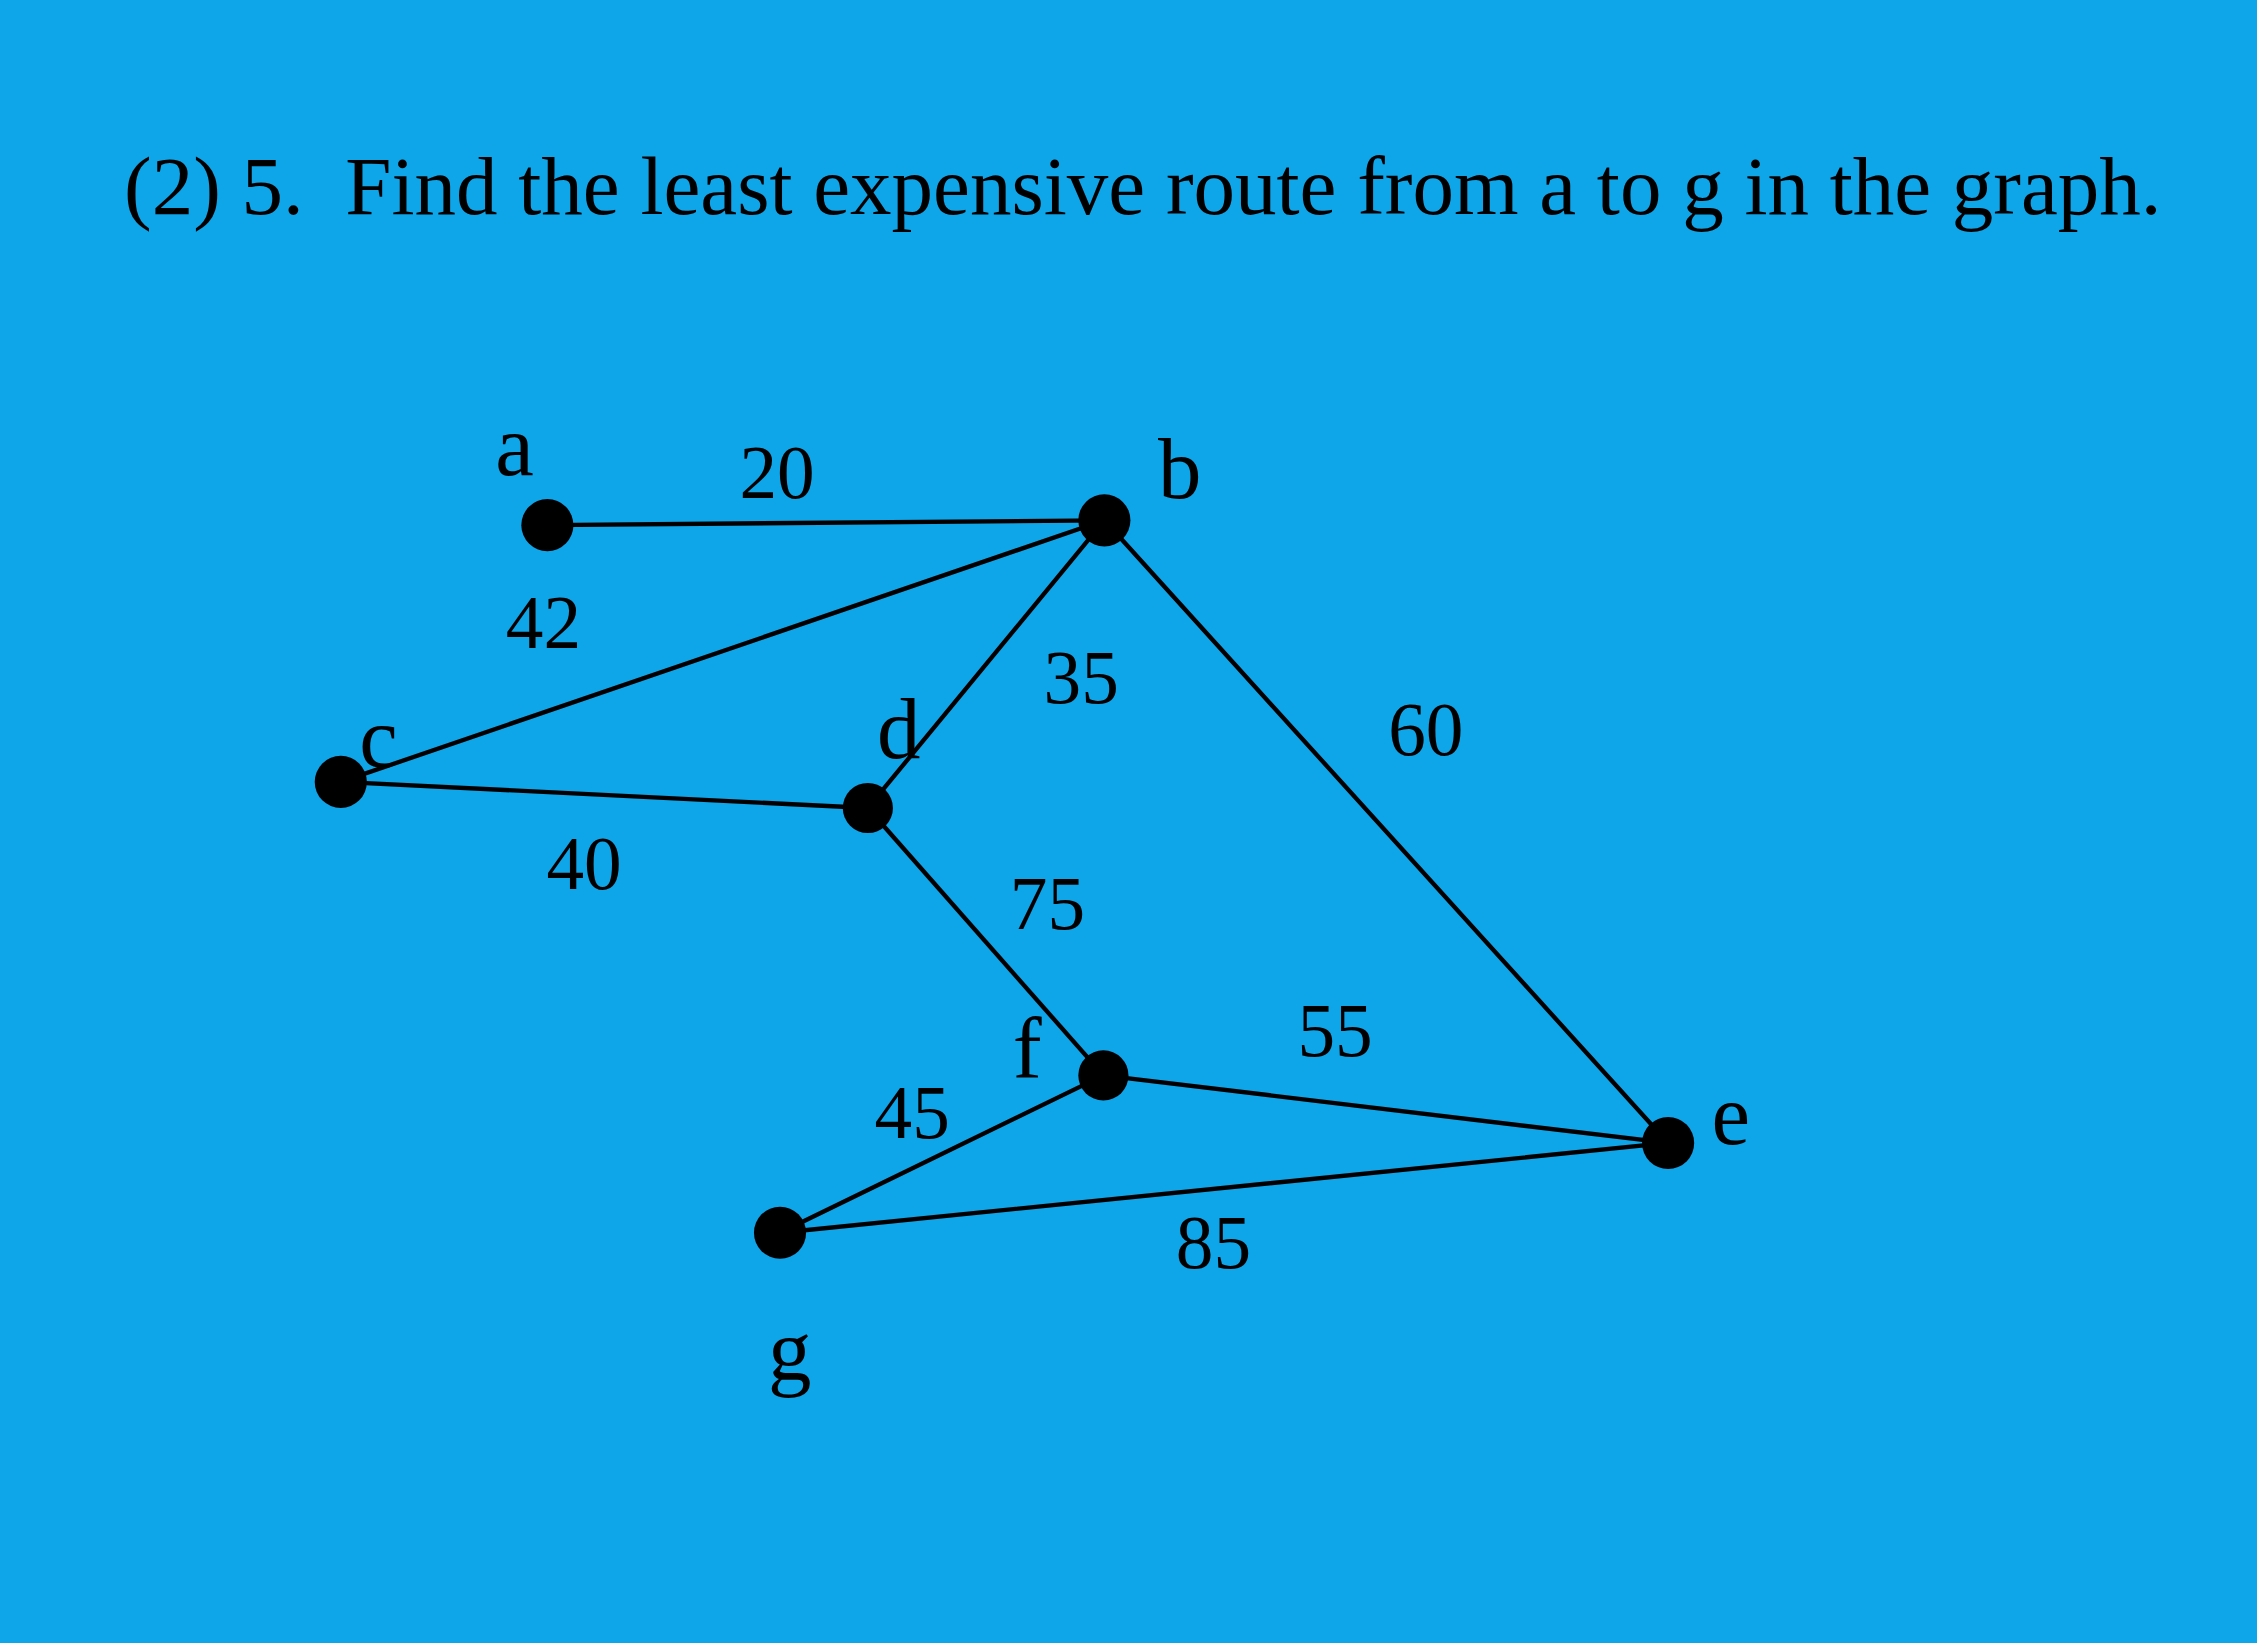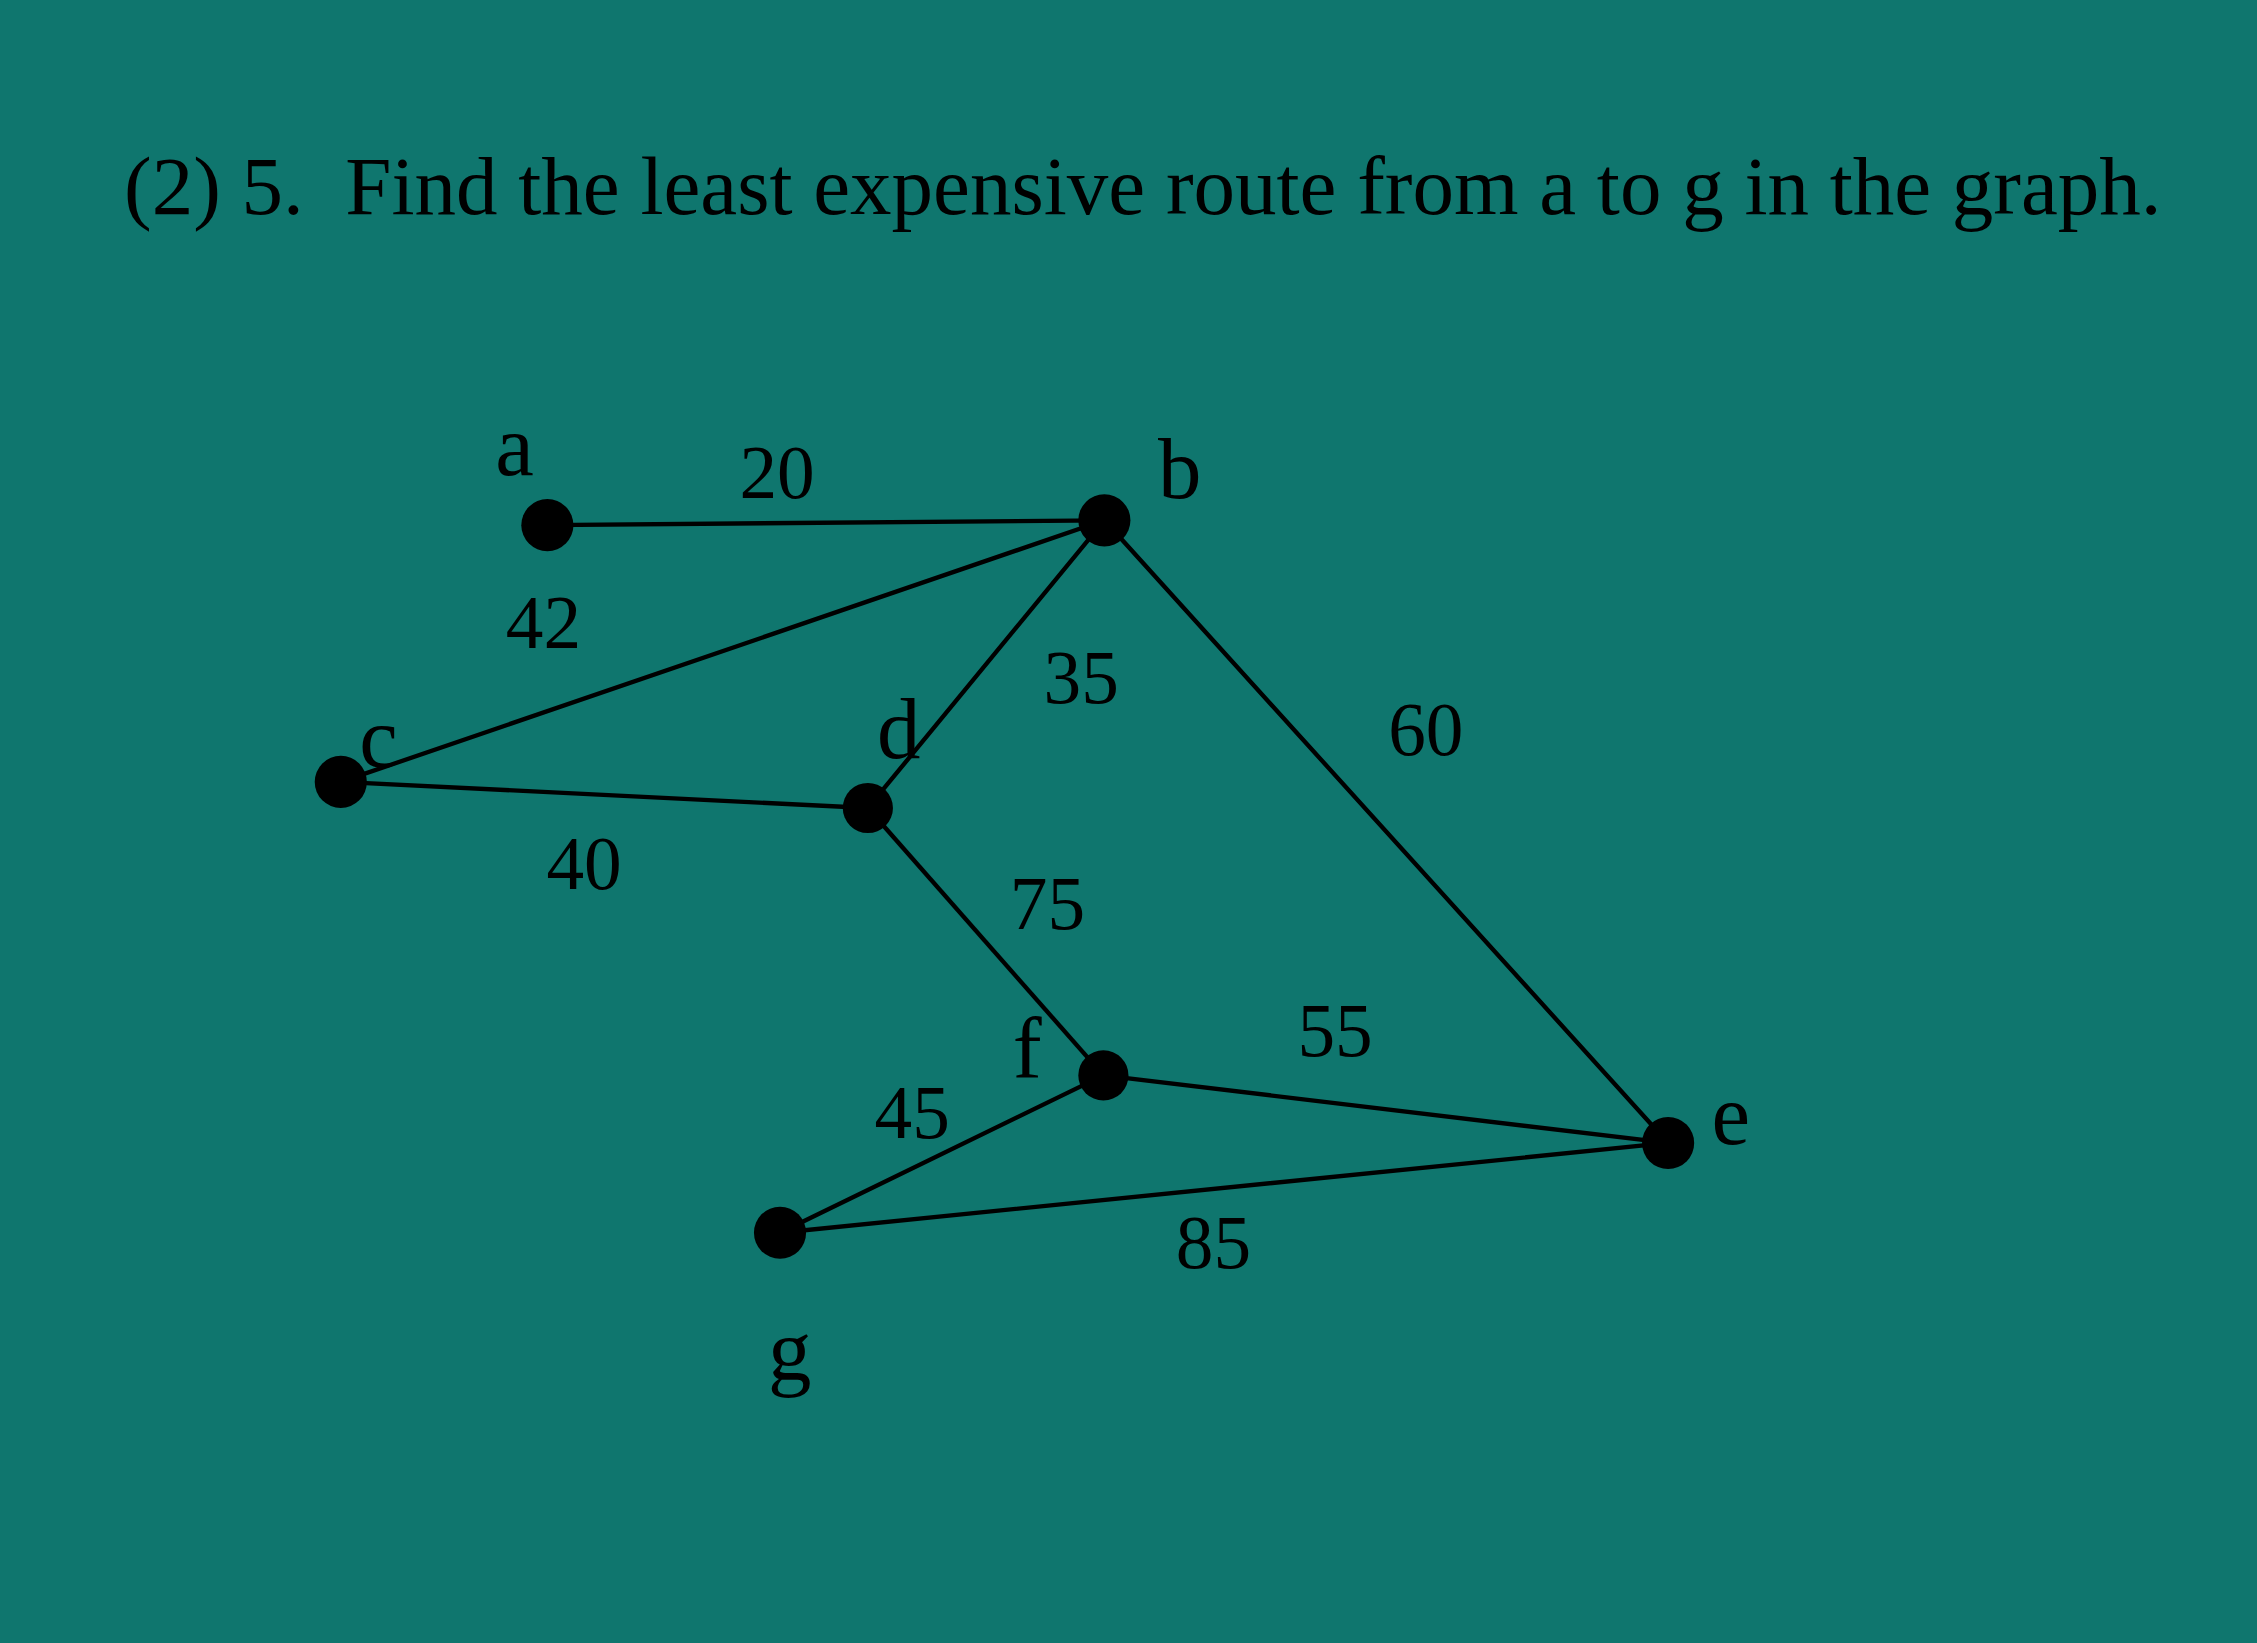--- a/index.html
+++ b/index.html
@@ -4,21 +4,21 @@
 <style>
   html, body {
     margin: 0;
     padding: 0;
     background: #ffffff;
   }
   .page {
     position: relative;
     width: 2257px;
     height: 1643px;
-    background: #0f766e;
+    background: #0ea5e9;
     overflow: hidden;
     font-family: "Liberation Serif", serif;
     color: #000000;
   }
   .title {
     position: absolute;
     left: 124px;
     top: 145px;
     font-size: 83px;
     line-height: 1;

